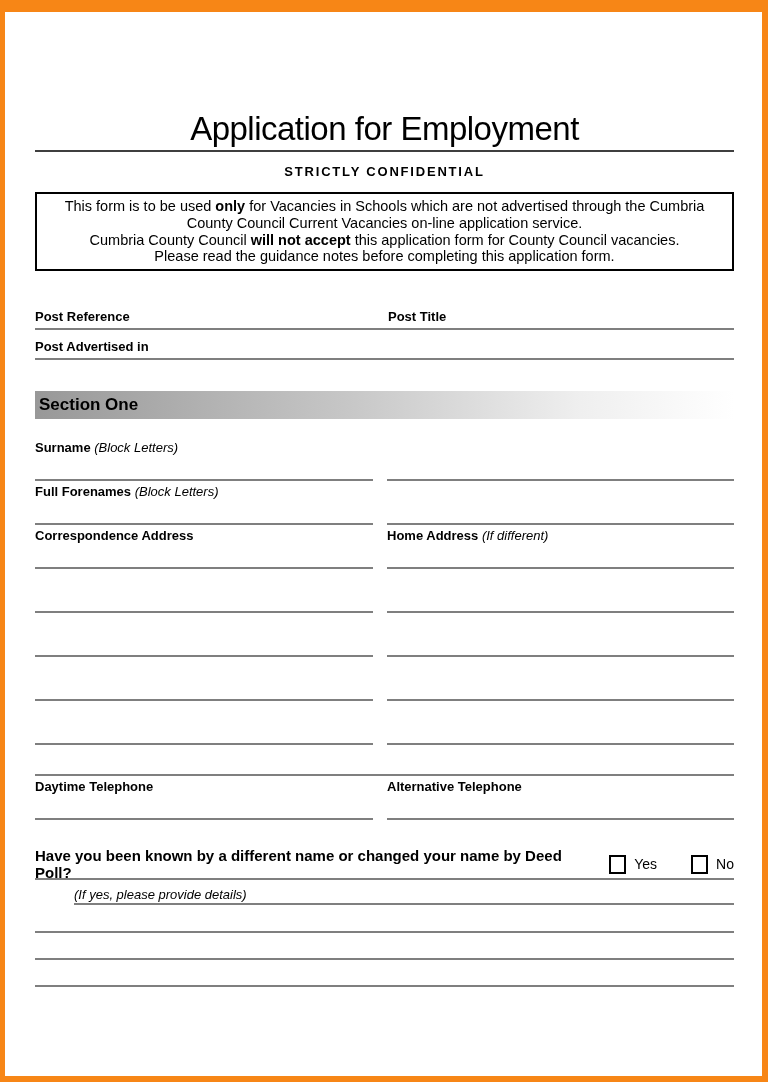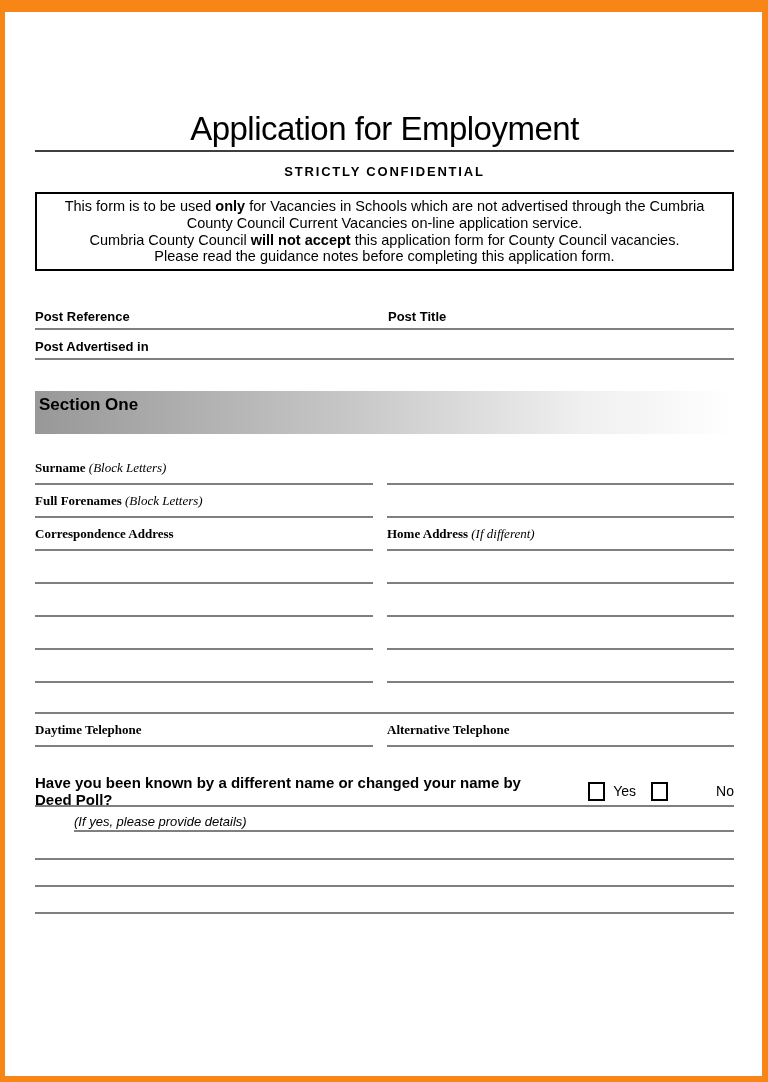--- a/index.html
+++ b/index.html
@@ -39,51 +39,50 @@
     display:flex; margin-top:36px;
     border-bottom:2px solid var(--line-gray); padding-bottom:3px;
   }
   .post-row .half { width:50.5%; }
   .post-adv-row {
     margin-top:7px;
     border-bottom:2px solid var(--line-gray); padding-bottom:3px;
   }
 
   .section-bar {
-    margin-top:31px; height:43px; line-height:28px;
+    margin-top:31px; height:28px; line-height:28px;
     padding-left:4px; font-weight:700; font-size:17px;
     background:linear-gradient(90deg, var(--section-gray) 0%, #c7c7c7 45%, #efefef 78%, #ffffff 100%);
   }
 
   .frow { display:flex; gap:14px; margin-top:3px; }
   .frow.first { margin-top:21px; }
   .fcell {
     border-bottom:2px solid var(--line-gray);
-    height:21px; display:flex; align-items:flex-end; padding-bottom:7px;
+    height:21px; display:flex; padding-bottom:18px;
     box-sizing:content-box;
-    font-family:Liberation Serif, serif;
   }
   .fcell.left  { width:338px; flex:none; }
   .fcell.right { flex:1; }
 
   .fullrow {
     border-bottom:2px solid var(--line-gray);
     height:21px; margin-top:3px;
     display:flex; align-items:flex-end; padding-bottom:1px;
   }
   .fullrow.sep { margin-top:7px; }
 
   .deed-row {
     margin-top:30px; height:28px;
     border-bottom:2px solid var(--line-gray);
     display:flex; align-items:center;
   }
   .deed-q { font-weight:700; font-size:15px; }
   .cb-group { display:flex; align-items:center; margin-left:30px; }
-  .cb-group.second { margin-left:15px;gap:40px; }
+  .cb-group.second { margin-left:34px; }
   .checkbox { width:13px; height:15px; border:2px solid #000; background:#fff; flex:none; }
   .cb-label { font-size:14px; margin-left:8px; }
 
   .ifyes-row {
     margin-top:2px; height:20px;
     border-bottom:2px solid var(--line-gray);
     display:flex; align-items:flex-end; padding-bottom:1px;margin-left:39px;
   }
   .blank-line { height:22px; margin-top:3px; border-bottom:2px solid var(--line-gray); }
   .blank-line.firstb { margin-top:4px; }

